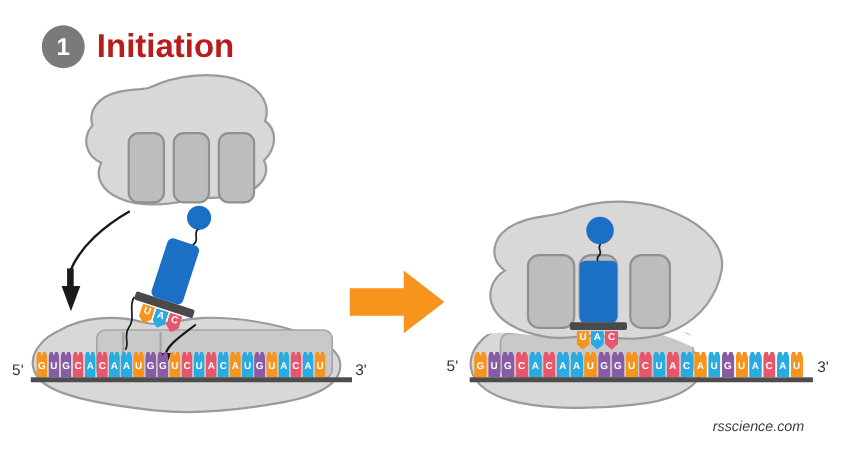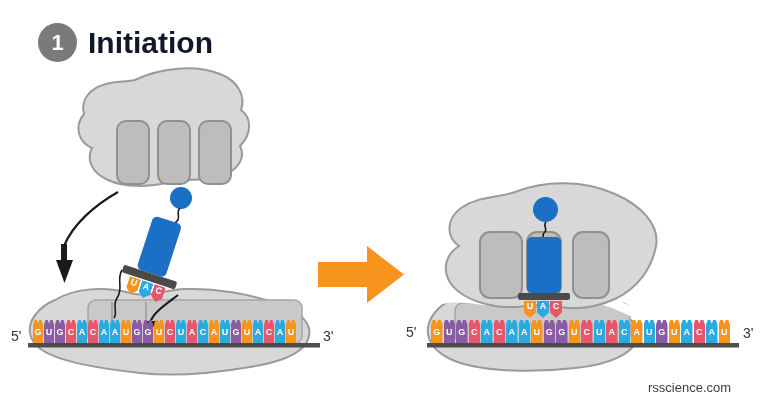--- a/index.html
+++ b/index.html
@@ -1,37 +1,37 @@
 <!DOCTYPE html>
 <html><head>
 <meta charset="utf-8">
 <style>
   html,body{margin:0;padding:0;background:#fff;}
   #stage{position:relative;width:768px;height:411px;background:#ffffff;overflow:hidden;
          font-family:"Liberation Sans",sans-serif;}
   
   .step-circle{position:absolute;left:38px;top:23px;width:39px;height:39px;border-radius:50%;
     display:flex;align-items:center;justify-content:center;color:#fff;font-weight:bold;font-size:22px;}
-  .step-title{position:absolute;left:88px;top:26px;font-size:30px;font-weight:bold;color:#0f172a;}
+  .step-title{position:absolute;left:88px;top:26px;font-size:30px;font-weight:bold;color:#b91c1c;}
   
   .endlabel{position:absolute;font-size:14px;color:#333;}
   
   .seq{position:absolute;height:23px;}
   .nt{position:absolute;top:0;height:23px;display:flex;align-items:center;justify-content:center;
       color:#fff;font-weight:bold;font-size:9px;
       clip-path:polygon(0% 100%,0% 20%,15% 0%,38% 0%,50% 16%,62% 0%,85% 0%,100% 20%,100% 100%);}
   
   .pn{position:absolute;top:0;width:12px;height:17px;display:flex;align-items:flex-start;justify-content:center;
       color:#fff;font-weight:bold;font-size:9px;
       clip-path:polygon(0 0,100% 0,100% 68%,50% 100%,0 68%);}
   .trna-group{position:absolute;}
   .trna-body{position:absolute;border-radius:5px;}
   .trna-bar{position:absolute;background:#4a4a4a;border-radius:2px;}
   .aa-circle{position:absolute;border-radius:50%;}
-  .watermark{position:absolute;left:648px;top:380px;font-size:13px;color:#3c3c3c;}
+  .watermark{position:absolute;left:648px;top:380px;font-size:13px;color:#3c3c3c;font-style:italic;}
   svg{position:absolute;left:0;top:0;}
 </style>
 </head>
 <body>
 
 <div id="stage">
 
   <svg width="768" height="411" viewBox="0 0 768 411">
 
     <path stroke="#9A9A9A" stroke-width="2" d="M55,300 C75,288 105,286 130,293 C148,298 162,290 185,289 C215,288 250,294 275,303

